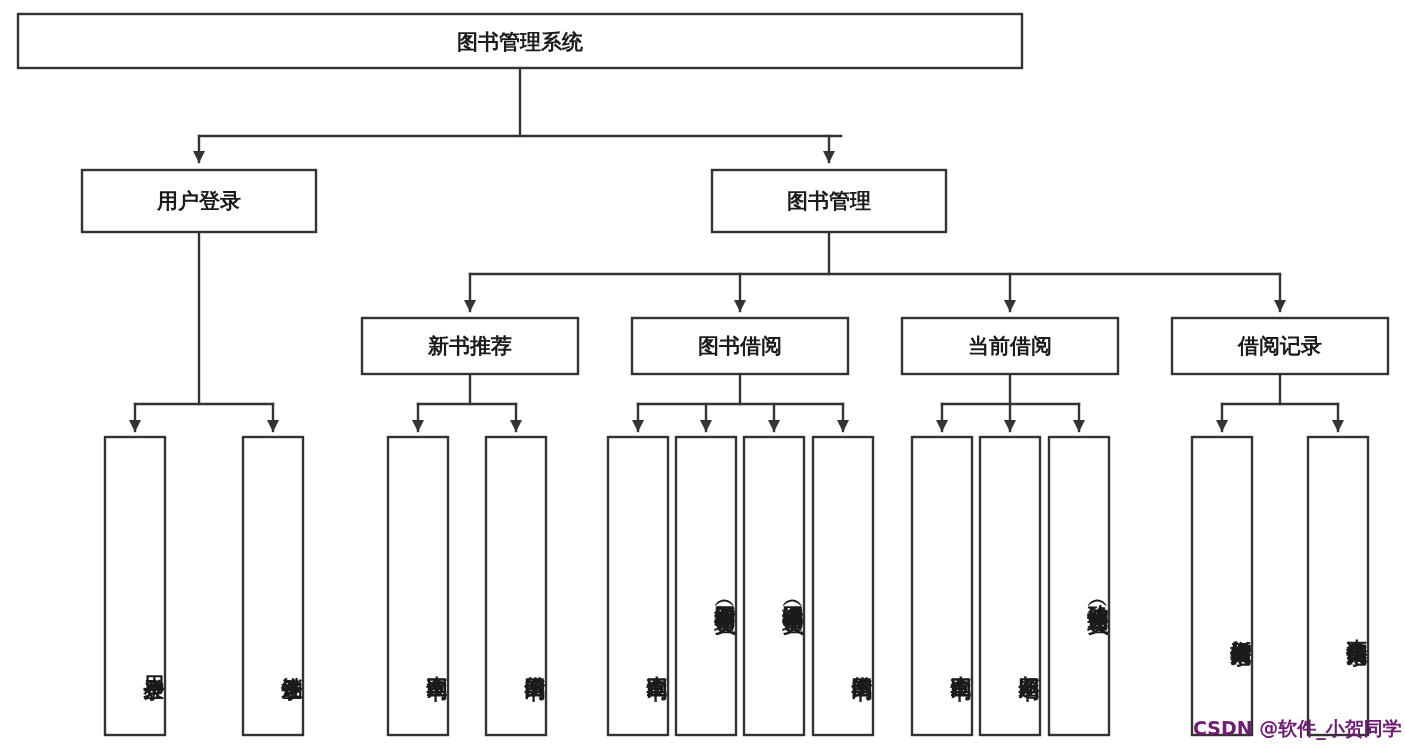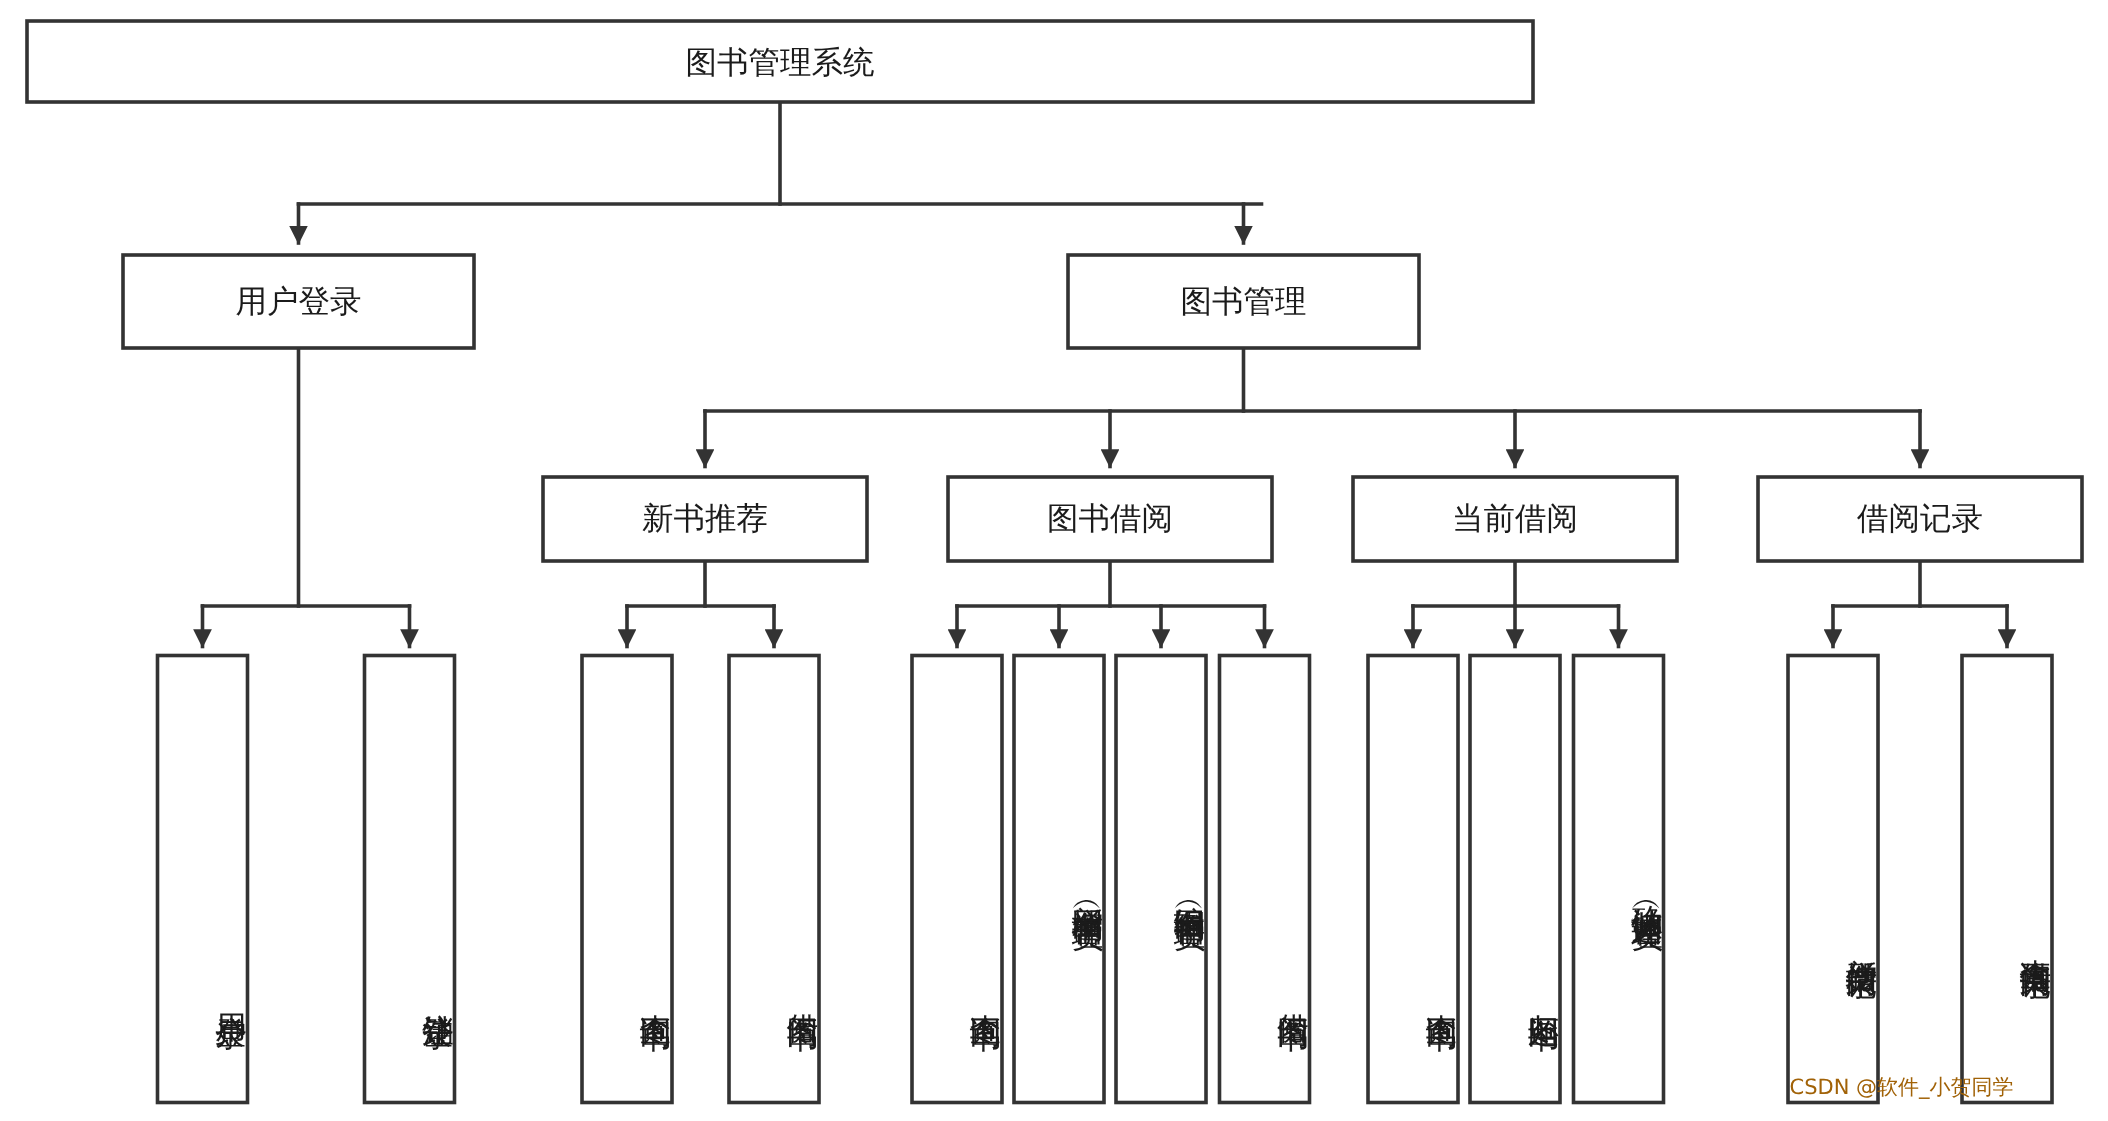--- a/index.html
+++ b/index.html
@@ -12,20 +12,21 @@
     width: 1405px;
     height: 747px;
     overflow: hidden;
     font-family: "DejaVu Sans", "Liberation Sans", sans-serif;
   }
   #diagram-root {
     position: relative;
     width: 1405px;
     height: 747px;
     background: #ffffff;
+    font-weight: bold;
   }
   svg#tree-svg {
     position: absolute;
     left: 0;
     top: 0;
     width: 1405px;
     height: 747px;
   }
   .node-box {
     fill: #ffffff;
@@ -62,22 +63,22 @@
     white-space: nowrap;
     display: flex;
     align-items: flex-start;
     justify-content: center;
     pointer-events: none;
     user-select: none;
   }
   .watermark {
     position: absolute;
     font-family: "DejaVu Sans", "Liberation Sans", sans-serif;
-    font-size: 14px;
-    color: #a16207;
+    font-size: 19px;
+    color: #701a75;
     white-space: nowrap;
     user-select: none;
   }
 </style>
 </head>
 <body>
 
 <div id="diagram-root">
 
   <svg id="tree-svg" viewBox="0 0 1405 747">

